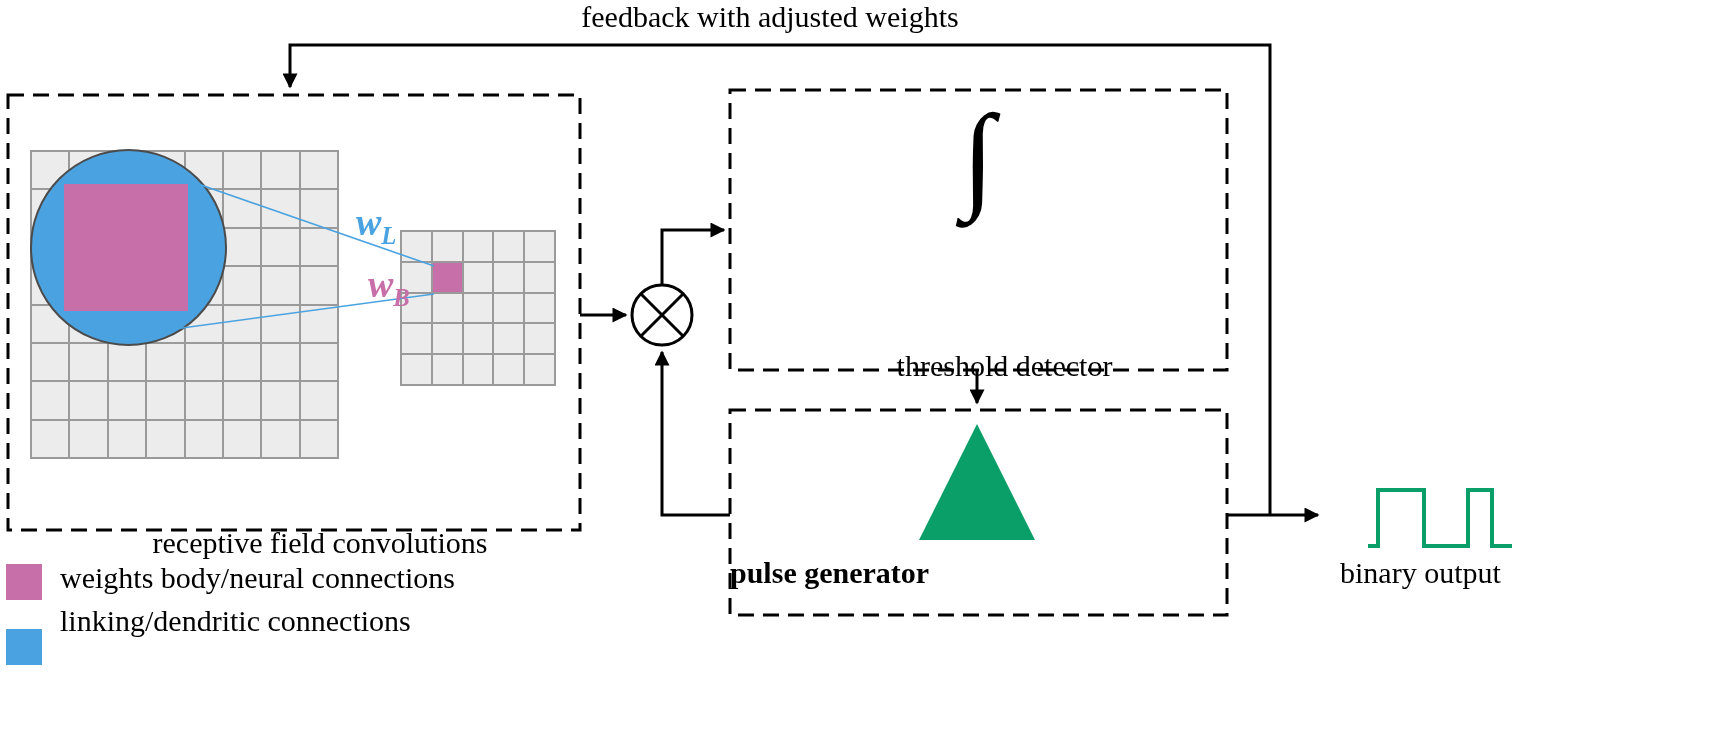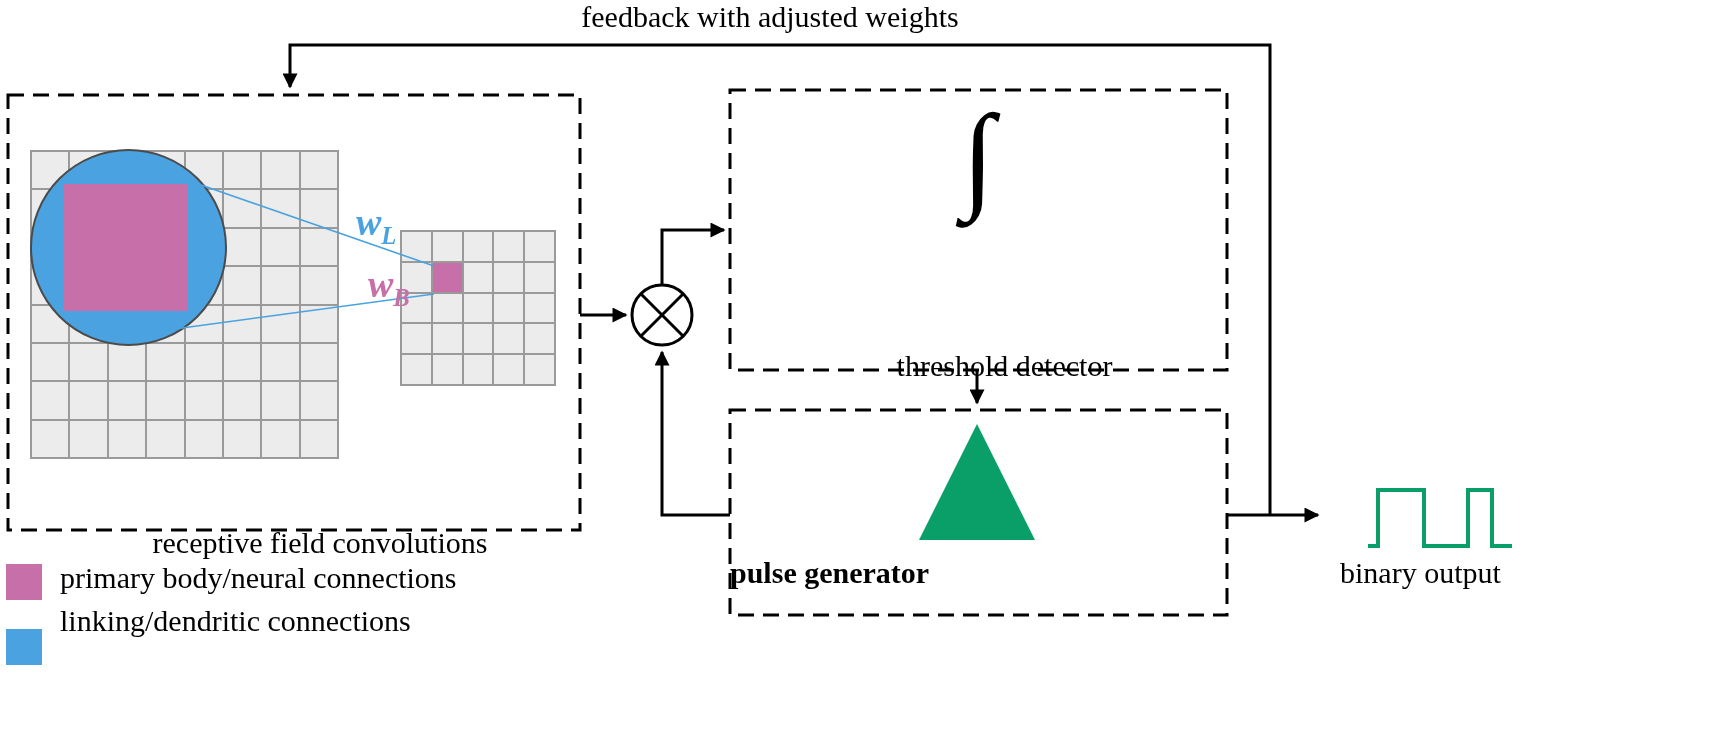--- a/index.html
+++ b/index.html
@@ -177,17 +177,17 @@
   <div class="label rf-label">receptive field convolutions</div>
   <div class="label td-label">threshold detector</div>
   <div class="label pg-label">pulse generator</div>
   <div class="label bo-label">binary output</div>
   <div class="label integral">∫</div>
 
   <div class="label wmath wl"><span>w</span><sub>L</sub></div>
   <div class="label wmath wb"><span>w</span><sub>B</sub></div>
 
   <div class="swatch swatch-pink"></div>
-  <div class="label legend-label-1">primary body/neural connections</div>
+  <div class="label legend-label-1">weights body/neural connections</div>
   <div class="swatch swatch-blue"></div>
   <div class="label legend-label-2">linking/dendritic connections</div>
 
 </div>
 
 </body></html>

